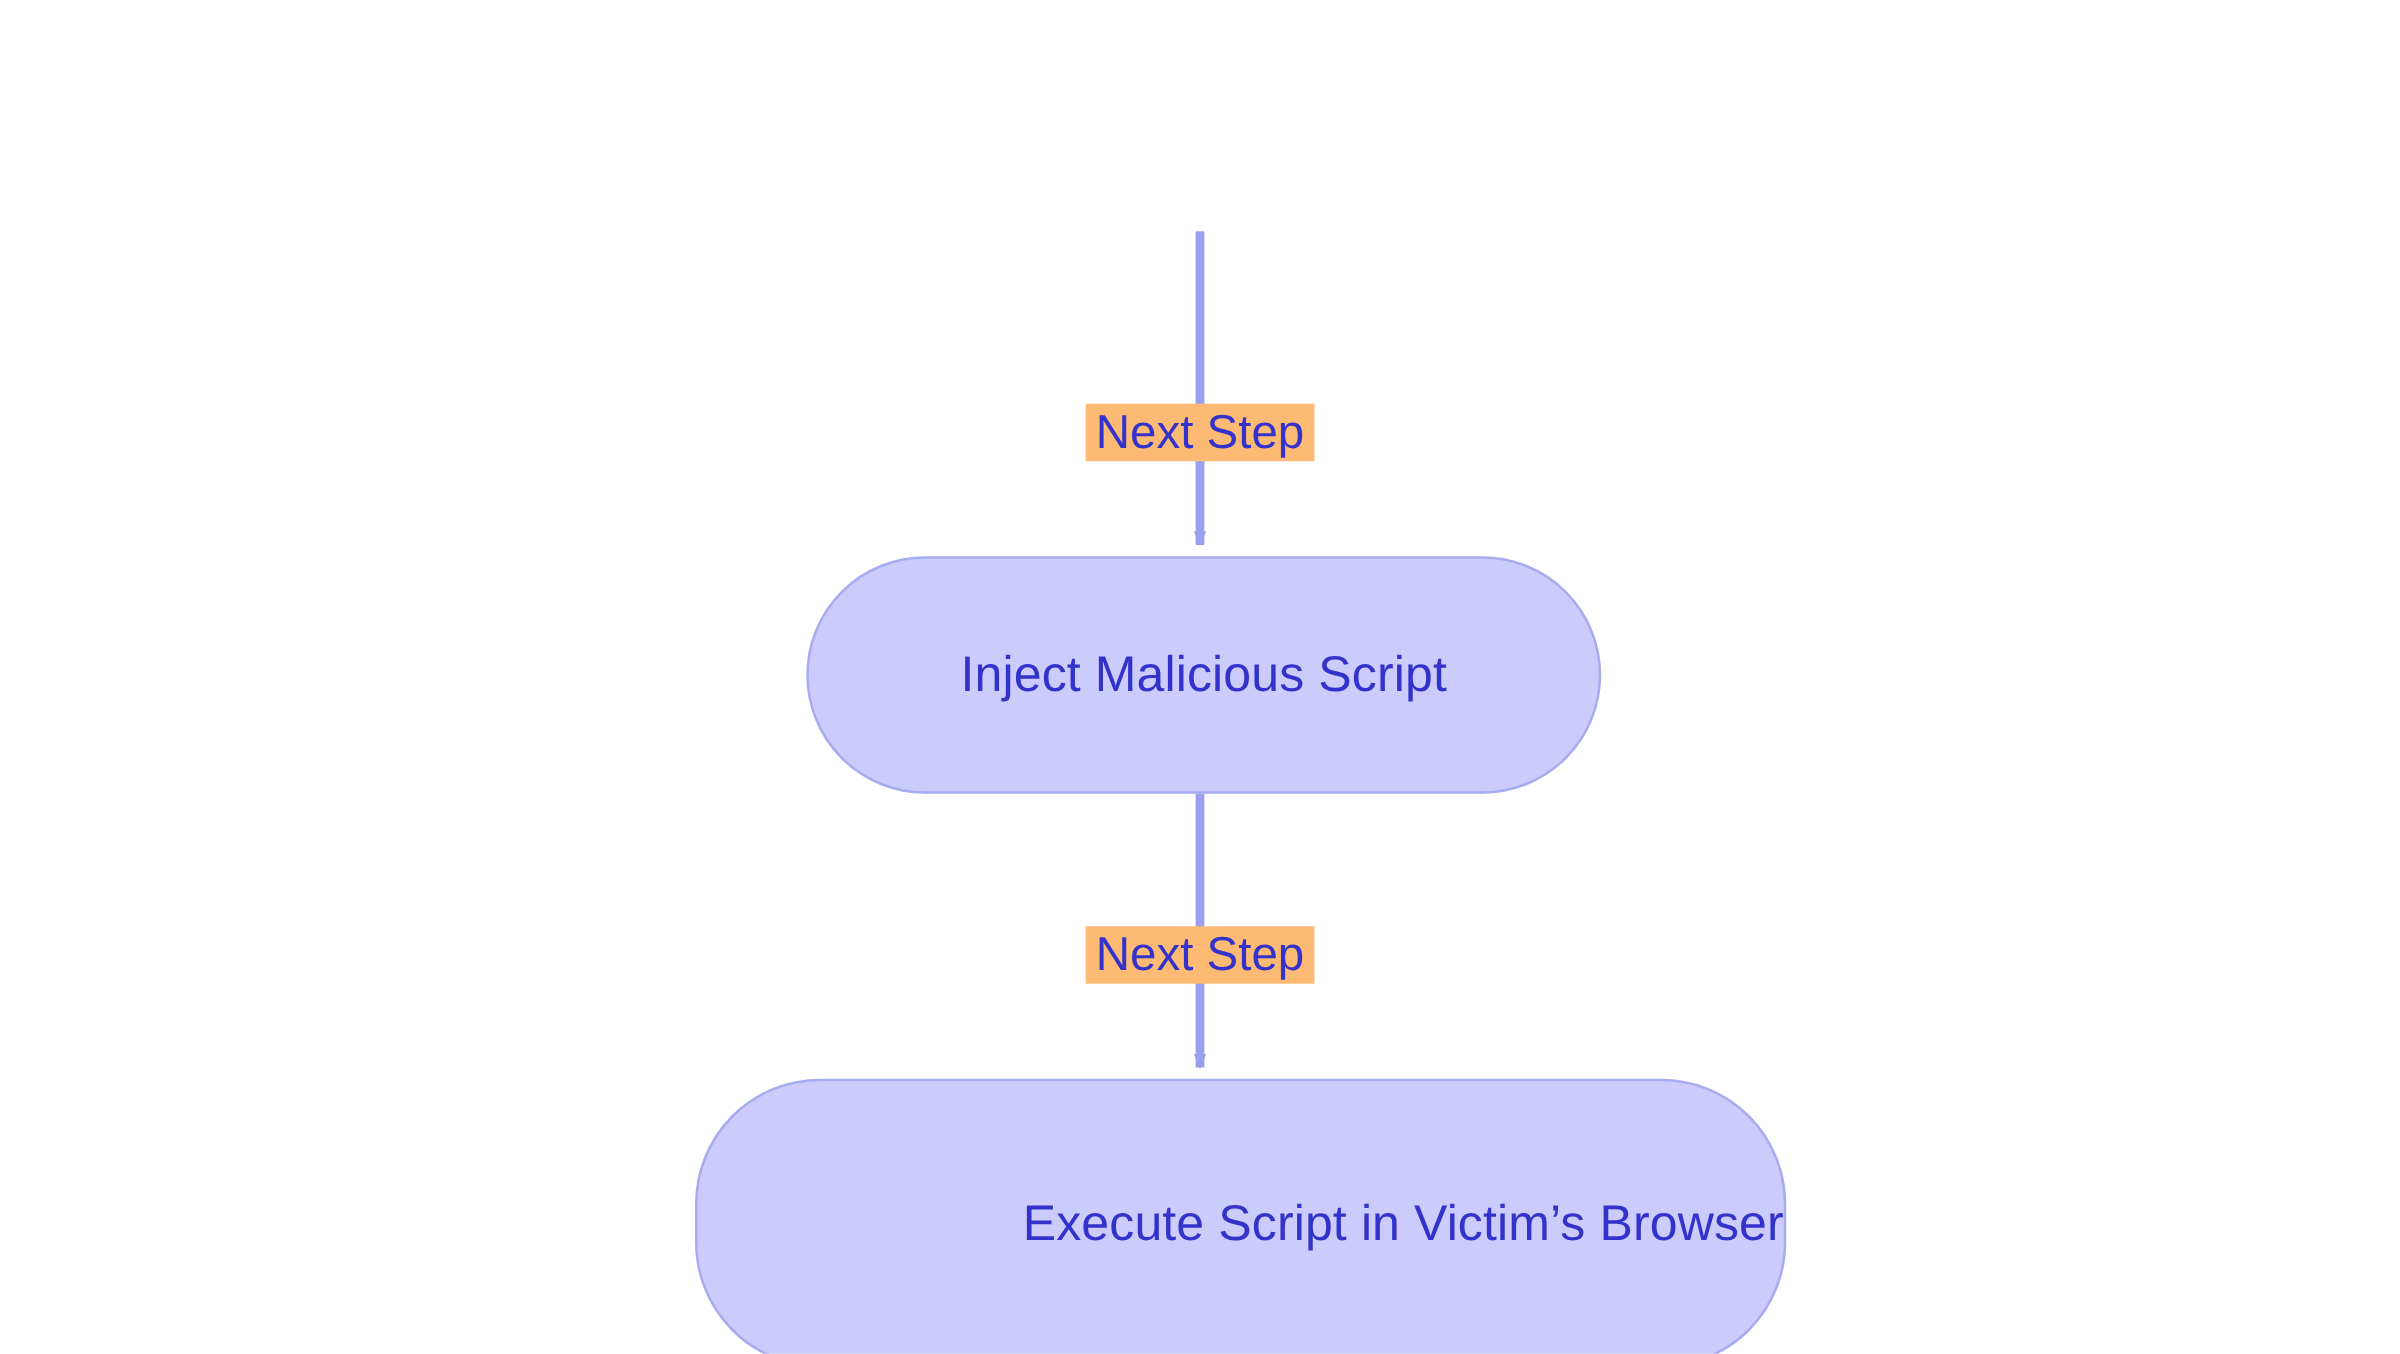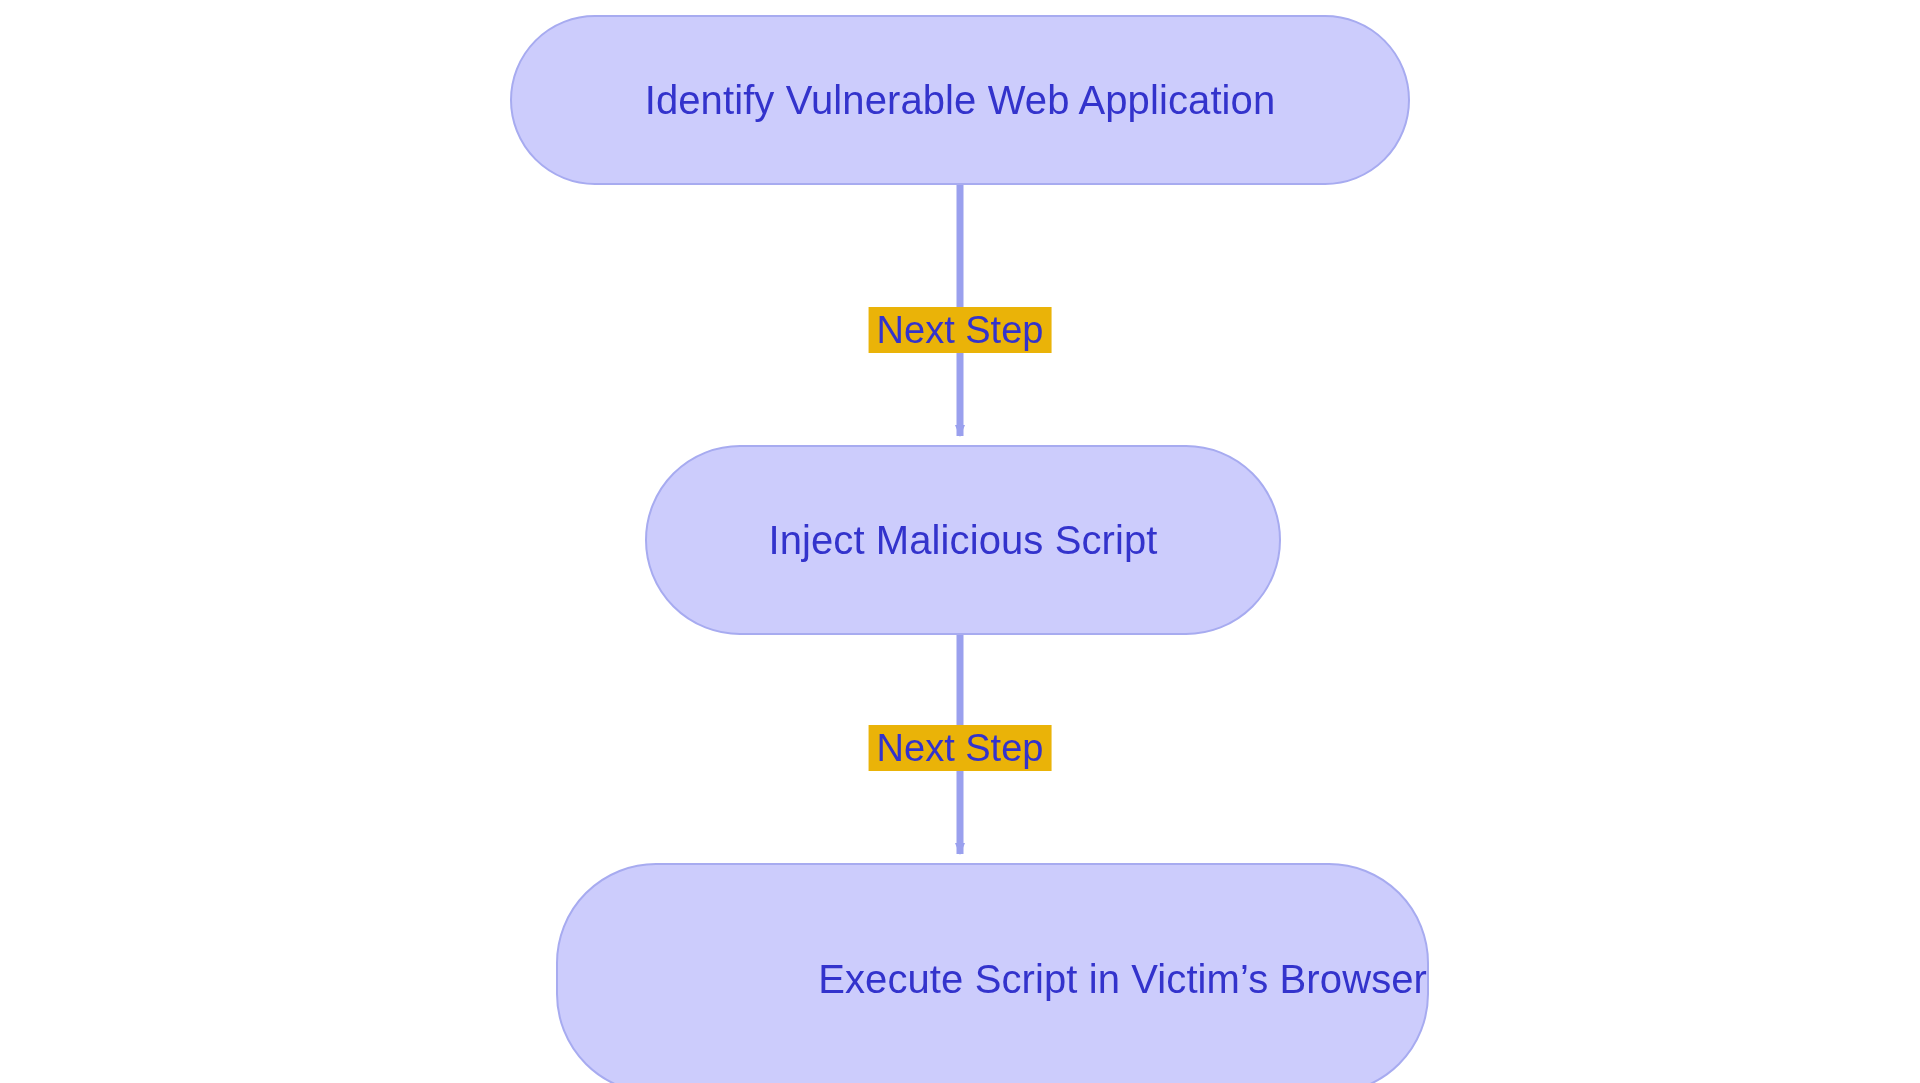--- a/index.html
+++ b/index.html
@@ -80,24 +80,25 @@
     justify-content: flex-end;
   }
 
   
   .edge-label {
     position: absolute;
     z-index: 3;
     font-size: 38px;
     line-height: 1;
     color: #3333cc;
-    background: #eab308;
+    background: #fdba74;
     padding: 4px 8px;
     white-space: nowrap;
     transform: translate(-50%, -50%);
+    margin-top: 16px;
   }
   #edge-label-1 { left: 960px; top: 330px; }
   #edge-label-2 { left: 960px; top: 748px; }
 </style>
 </head>
 <body>
 
 <div id="flow-canvas">
 
   <svg id="edge-layer" viewBox="0 0 1920 1083" width="1920" height="1083" xmlns="http://www.w3.org/2000/svg">
@@ -109,23 +110,20 @@
 
     <g>
       <line x1="960" y1="185" x2="960" y2="436" stroke="#9aa0ee" stroke-width="7" marker-end="url(#arrowhead)"></line>
     </g>
 
     <g>
       <line x1="960" y1="635" x2="960" y2="854" stroke="#9aa0ee" stroke-width="7" marker-end="url(#arrowhead)"></line>
     </g>
   </svg>
 
-  <div class="node" id="node-1">
-    <span class="node-label">Identify Vulnerable Web Application</span>
-  </div>
 
   <div class="edge-label" id="edge-label-1">Next Step</div>
 
   <div class="node" id="node-2">
     <span class="node-label">Inject Malicious Script</span>
   </div>
 
   <div class="edge-label" id="edge-label-2">Next Step</div>
 
   <div class="node" id="node-3">

